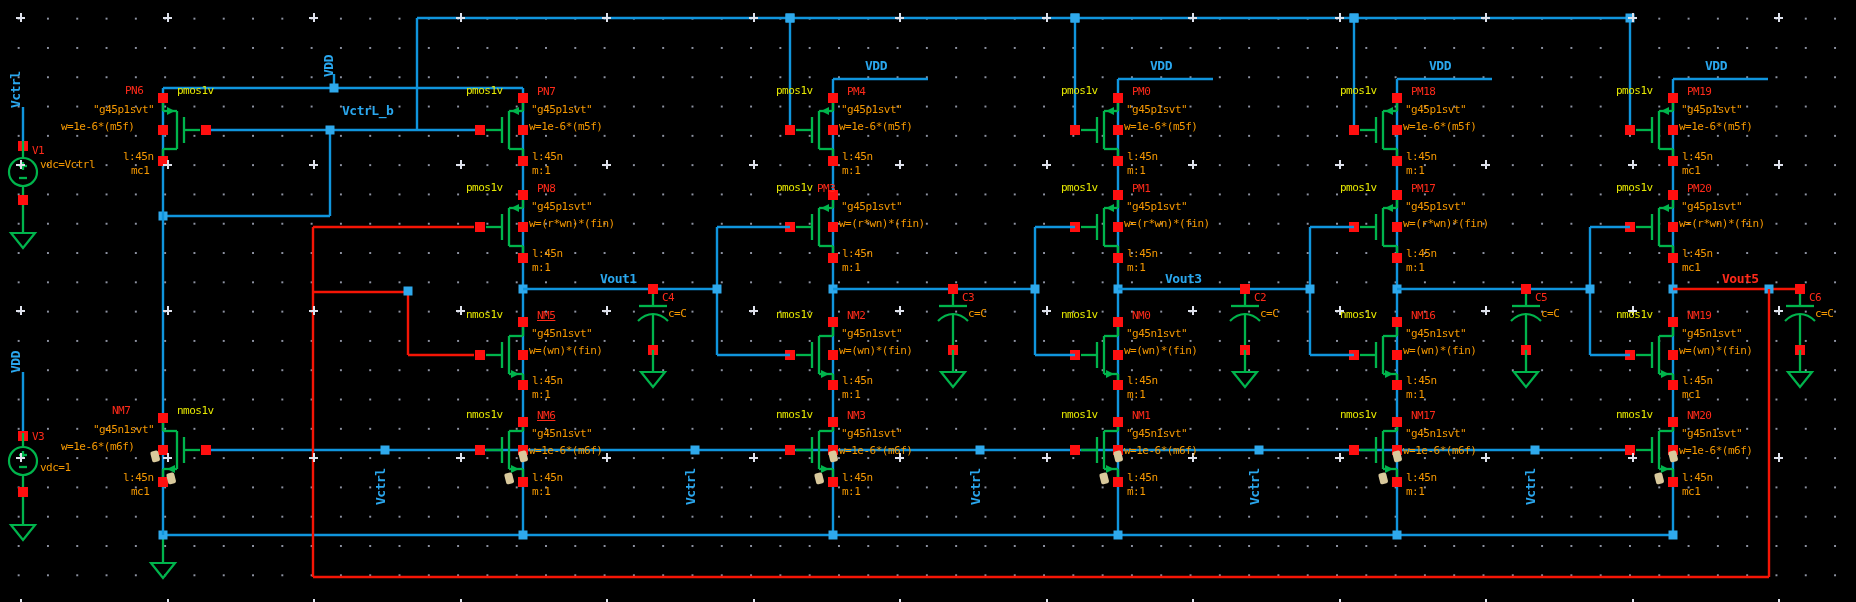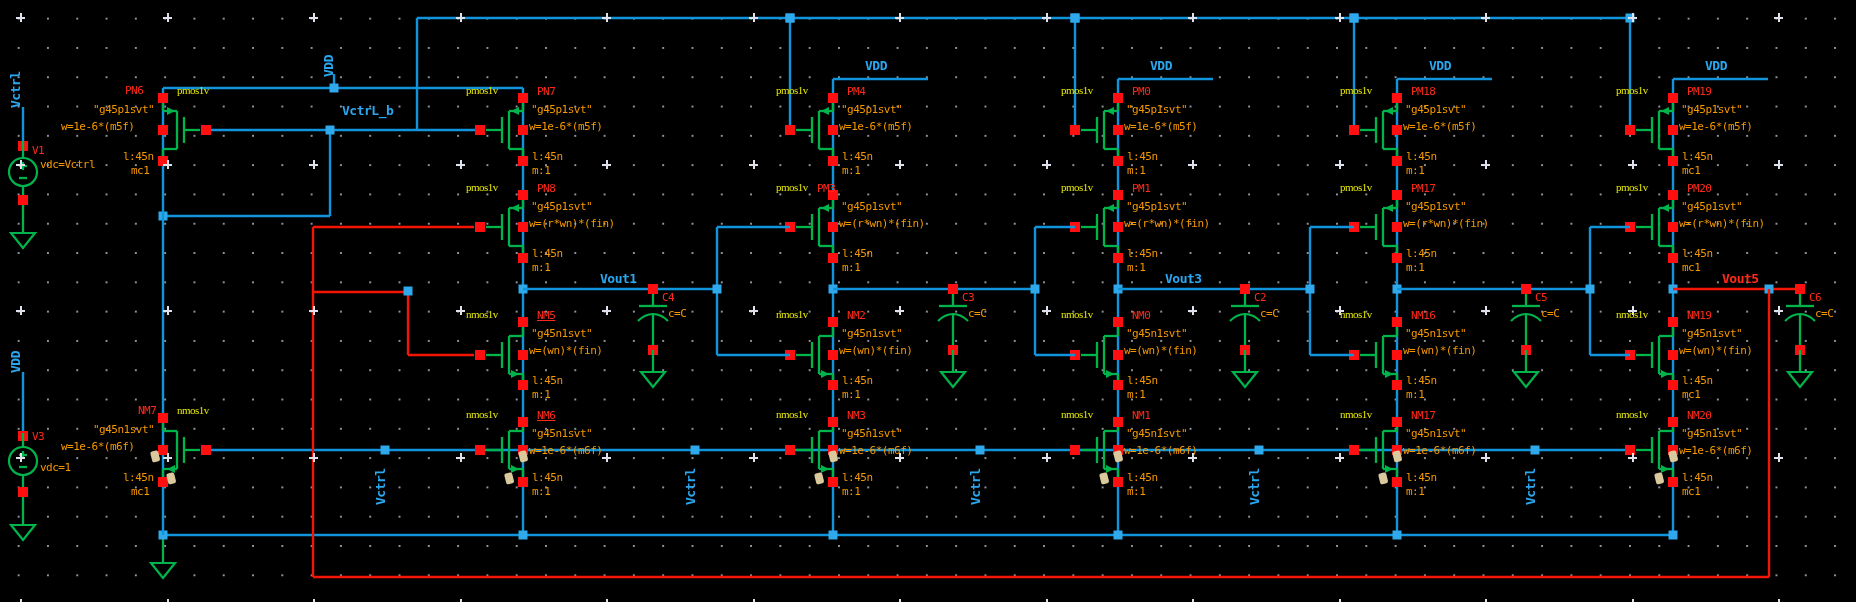--- a/index.html
+++ b/index.html
@@ -7,21 +7,21 @@
     position:relative;width:1856px;height:602px;overflow:hidden;background-color:#000;
     background-image:radial-gradient(circle,#8e93a2 0.9px,transparent 1.5px);
     background-size:29.3px 29.3px;background-position:4px 4px;
     font-family:"DejaVu Sans Mono",monospace;
   }
   svg{position:absolute;left:0;top:0;}
   #labels{position:absolute;left:0;top:0;width:100%;height:100%;}
   .t{position:absolute;font:11px "DejaVu Sans Mono",monospace;letter-spacing:-0.5px;white-space:pre;line-height:13px;}
   .net{font:bold 13px "DejaVu Sans Mono",monospace;letter-spacing:-0.5px;}
   .red{color:#ff2a1a;}
-  .yel{color:#e6e800;font-family:Liberation Serif, serif;}
+  .yel{color:#e6e800;}
   .org{color:#f59800;}
   .blu{color:#2aa7ee;}
   .vert{transform:rotate(-90deg);transform-origin:0 0;}
   .plus{position:absolute;width:9px;height:9px;}
   .plus::before{content:"";position:absolute;left:4px;top:0;width:2px;height:9px;background:#dfe2ec;}
   .plus::after{content:"";position:absolute;left:0;top:4px;width:9px;height:2px;background:#dfe2ec;}
 </style>
 </head>
 <body>
 
@@ -526,21 +526,21 @@
       <div class="t red" style="left: 32px; top: 144px;">V1</div>
       <div class="t org" style="left: 40px; top: 158px;">vdc=Vctrl</div>
       <div class="t red" style="left: 32px; top: 430px;">V3</div>
       <div class="t org" style="left: 40px; top: 448px; margin-top: 13px;">vdc=1</div>
       <div class="t red" style="left: 125px; top: 84px;">PN6</div>
       <div class="t yel" style="left: 177px; top: 84px;">pmos1v</div>
       <div class="t org" style="left: 93px; top: 103px;">"g45p1svt"</div>
       <div class="t org" style="left: 61px; top: 120px;">w=1e-6*(m5f)</div>
       <div class="t org" style="left: 123px; top: 150px;">l:45n</div>
       <div class="t org" style="left: 131px; top: 164px;">mc1</div>
-      <div class="t red" style="left: 138px; top: 404px;">NM7</div>
+      <div class="t red" style="left: 112px; top: 404px;">NM7</div>
       <div class="t yel" style="left: 177px; top: 404px;">nmos1v</div>
       <div class="t org" style="left: 93px; top: 423px;">"g45n1svt"</div>
       <div class="t org" style="left: 61px; top: 440px;">w=1e-6*(m6f)</div>
       <div class="t org" style="left: 123px; top: 471px;">l:45n</div>
       <div class="t org" style="left: 131px; top: 485px;">mc1</div>
       <div class="t yel" style="left: 466px; top: 84px;">pmos1v</div>
       <div class="t red" style="left: 537px; top: 85px;">PN7</div>
       <div class="t org" style="left: 531px; top: 103px;">"g45p1svt"</div>
       <div class="t org" style="left: 529px; top: 120px;">w=1e-6*(m5f)</div>
       <div class="t org" style="left: 532px; top: 150px;">l:45n</div>

